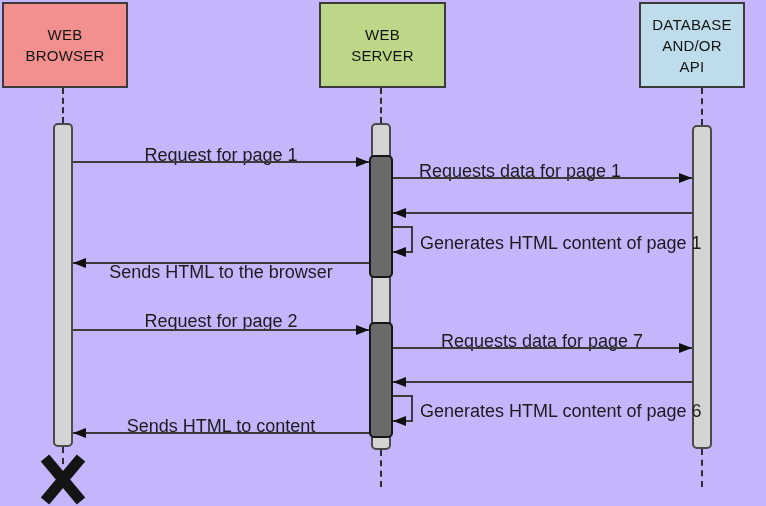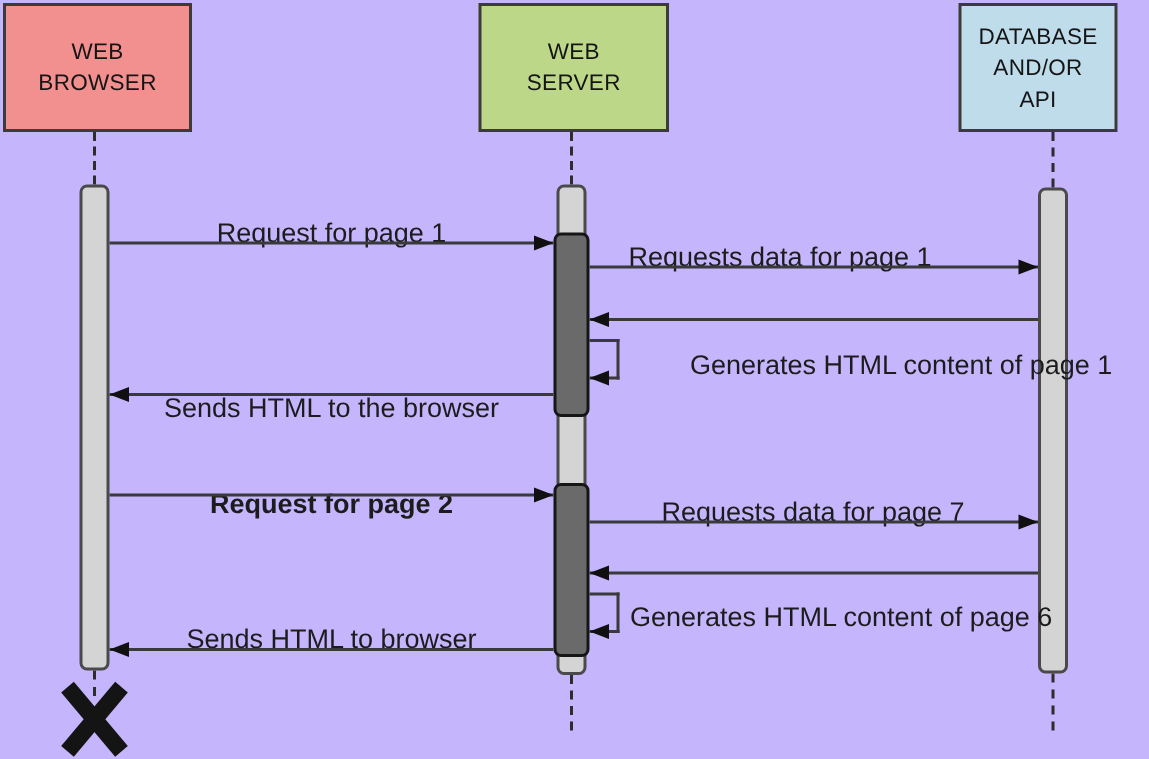--- a/index.html
+++ b/index.html
@@ -87,31 +87,31 @@
   </div>
 
   <div>
     <div class="hline" style="left:393px; top:212px; width:299px;"></div>
     <span class="ah left" style="left:393px; top:208px;"></span>
   </div>
 
   <div>
     <div class="selfloop" style="left:393px; top:226px;"></div>
     <span class="ah left" style="left:393px; top:247px;"></span>
-    <div class="msg-label" style="left:420px; top:233px;margin-left:40px;">Generates HTML content of page 1</div>
+    <div class="msg-label" style="left:420px; top:233px;">Generates HTML content of page 1</div>
   </div>
 
   <div>
     <div class="msg-label center" style="left:221px; top:262px;">Sends HTML to the browser</div>
     <div class="hline" style="left:73px; top:262px; width:296px;"></div>
     <span class="ah left" style="left:73px; top:258px;"></span>
   </div>
 
   <div>
-    <div class="msg-label center" style="left:221px; top:326px;font-weight:bold;">Request for page 2</div>
+    <div class="msg-label center" style="left:221px; top:311px;">Request for page 2</div>
     <div class="hline" style="left:73px; top:329px; width:296px;"></div>
     <span class="ah right" style="left:356px; top:325px;"></span>
   </div>
 
   <div>
     <div class="msg-label center" style="left:542px; top:331px;">Requests data for page 7</div>
     <div class="hline" style="left:393px; top:347px; width:299px;"></div>
     <span class="ah right" style="left:679px; top:343px;"></span>
   </div>
 
@@ -120,21 +120,21 @@
     <span class="ah left" style="left:393px; top:377px;"></span>
   </div>
 
   <div>
     <div class="selfloop" style="left:393px; top:395px;"></div>
     <span class="ah left" style="left:393px; top:416px;"></span>
     <div class="msg-label" style="left:420px; top:401px;">Generates HTML content of page 6</div>
   </div>
 
   <div>
-    <div class="msg-label center" style="left:221px; top:416px;">Sends HTML to browser</div>
+    <div class="msg-label center" style="left:221px; top:416px;">Sends HTML to content</div>
     <div class="hline" style="left:73px; top:432px; width:296px;"></div>
     <span class="ah left" style="left:73px; top:428px;"></span>
   </div>
 
   <div class="xmark" style="left:63px; top:479px;">
     <div class="xbar a"></div>
     <div class="xbar b"></div>
   </div>
 
 </div>

